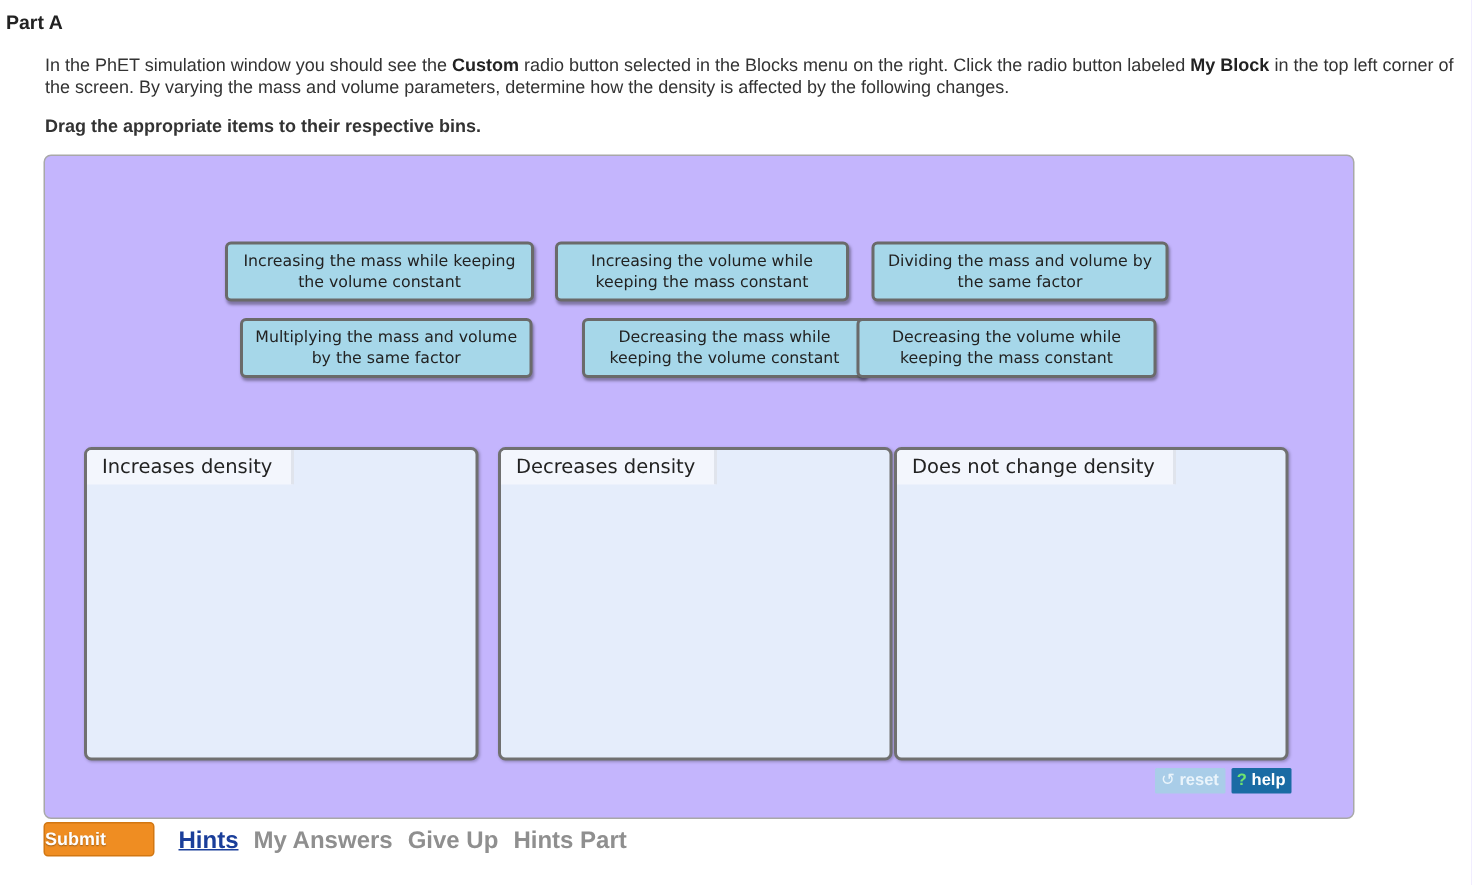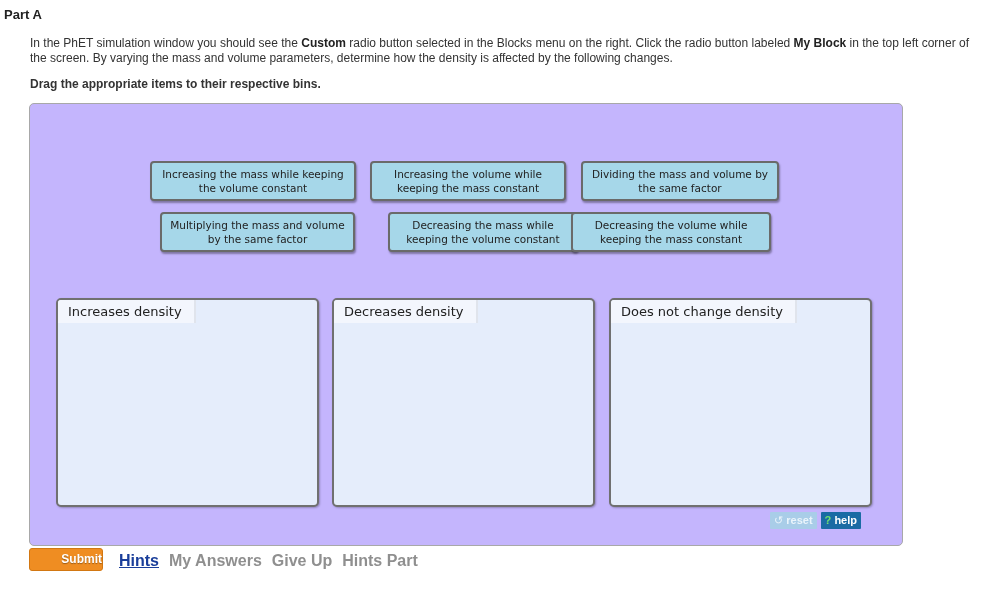--- a/index.html
+++ b/index.html
@@ -30,21 +30,21 @@
   .tools { position: absolute; left: 770px; top: 512px; display: flex; gap: 4px; }
   .tool-btn { font-family: "Liberation Sans", sans-serif; font-size: 11px; font-weight: bold;
               color: #fff; padding: 1px 4px; height: 15px; line-height: 15px; border-radius: 1px; }
   .reset-btn { background: #a9cde8; color: #eaf4fb; }
   .help-btn { background: #1a6ba4; text-align: center; }
   .help-btn .q { color: #6fe36f; }
   .reset-btn .r { color: #eaf4fb; font-weight: normal; }
 
   .submit-btn { position: absolute; left: 29px; top: 548px; width: 72px; height: 21px;
                 background: #ef8d22; border: 1px solid #d27712; border-radius: 3px;
-                color: #fff; font-size: 12px; font-weight: bold; text-align: right;
+                color: #fff; font-size: 12px; font-weight: bold; text-align: left;
                 line-height: 21px; text-shadow: 0 1px 1px rgba(0,0,0,0.35); cursor: pointer; }
   .links { position: absolute; left: 119px; top: 552px; font-size: 16px; font-weight: bold; display: flex; gap: 10px; }
   .links .hints { color: #1a3e9a; text-decoration: underline; }
   .links .muted { color: #8f8f8f; }
 </style>
 </head>
 <body>
 
 <div class="part-title">Part A</div>
 
@@ -59,21 +59,21 @@
   <div class="item" style="left:130px; top:108px; width:195px;">Multiplying the mass and volume by the same factor</div>
   <div class="item" style="left:338px; top:108px; width:190px;margin-left:20px;">Decreasing the mass while keeping the volume constant</div>
   <div class="item" style="left:541px; top:108px; width:200px;">Decreasing the volume while keeping the mass constant</div>
 
   <div class="bin" style="left:26px; top:194px;">
     <div class="bin-header">Increases density</div>
   </div>
   <div class="bin" style="left:302px; top:194px;">
     <div class="bin-header">Decreases density</div>
   </div>
-  <div class="bin" style="left:579px; top:194px;">
+  <div class="bin" style="left:566px; top:194px;">
     <div class="bin-header">Does not change density</div>
   </div>
 </div>
 
 <div class="tools">
   <div class="tool-btn reset-btn">
     <span class="r">↺</span>
     <span>reset</span>
   </div>
   <div class="tool-btn help-btn">

